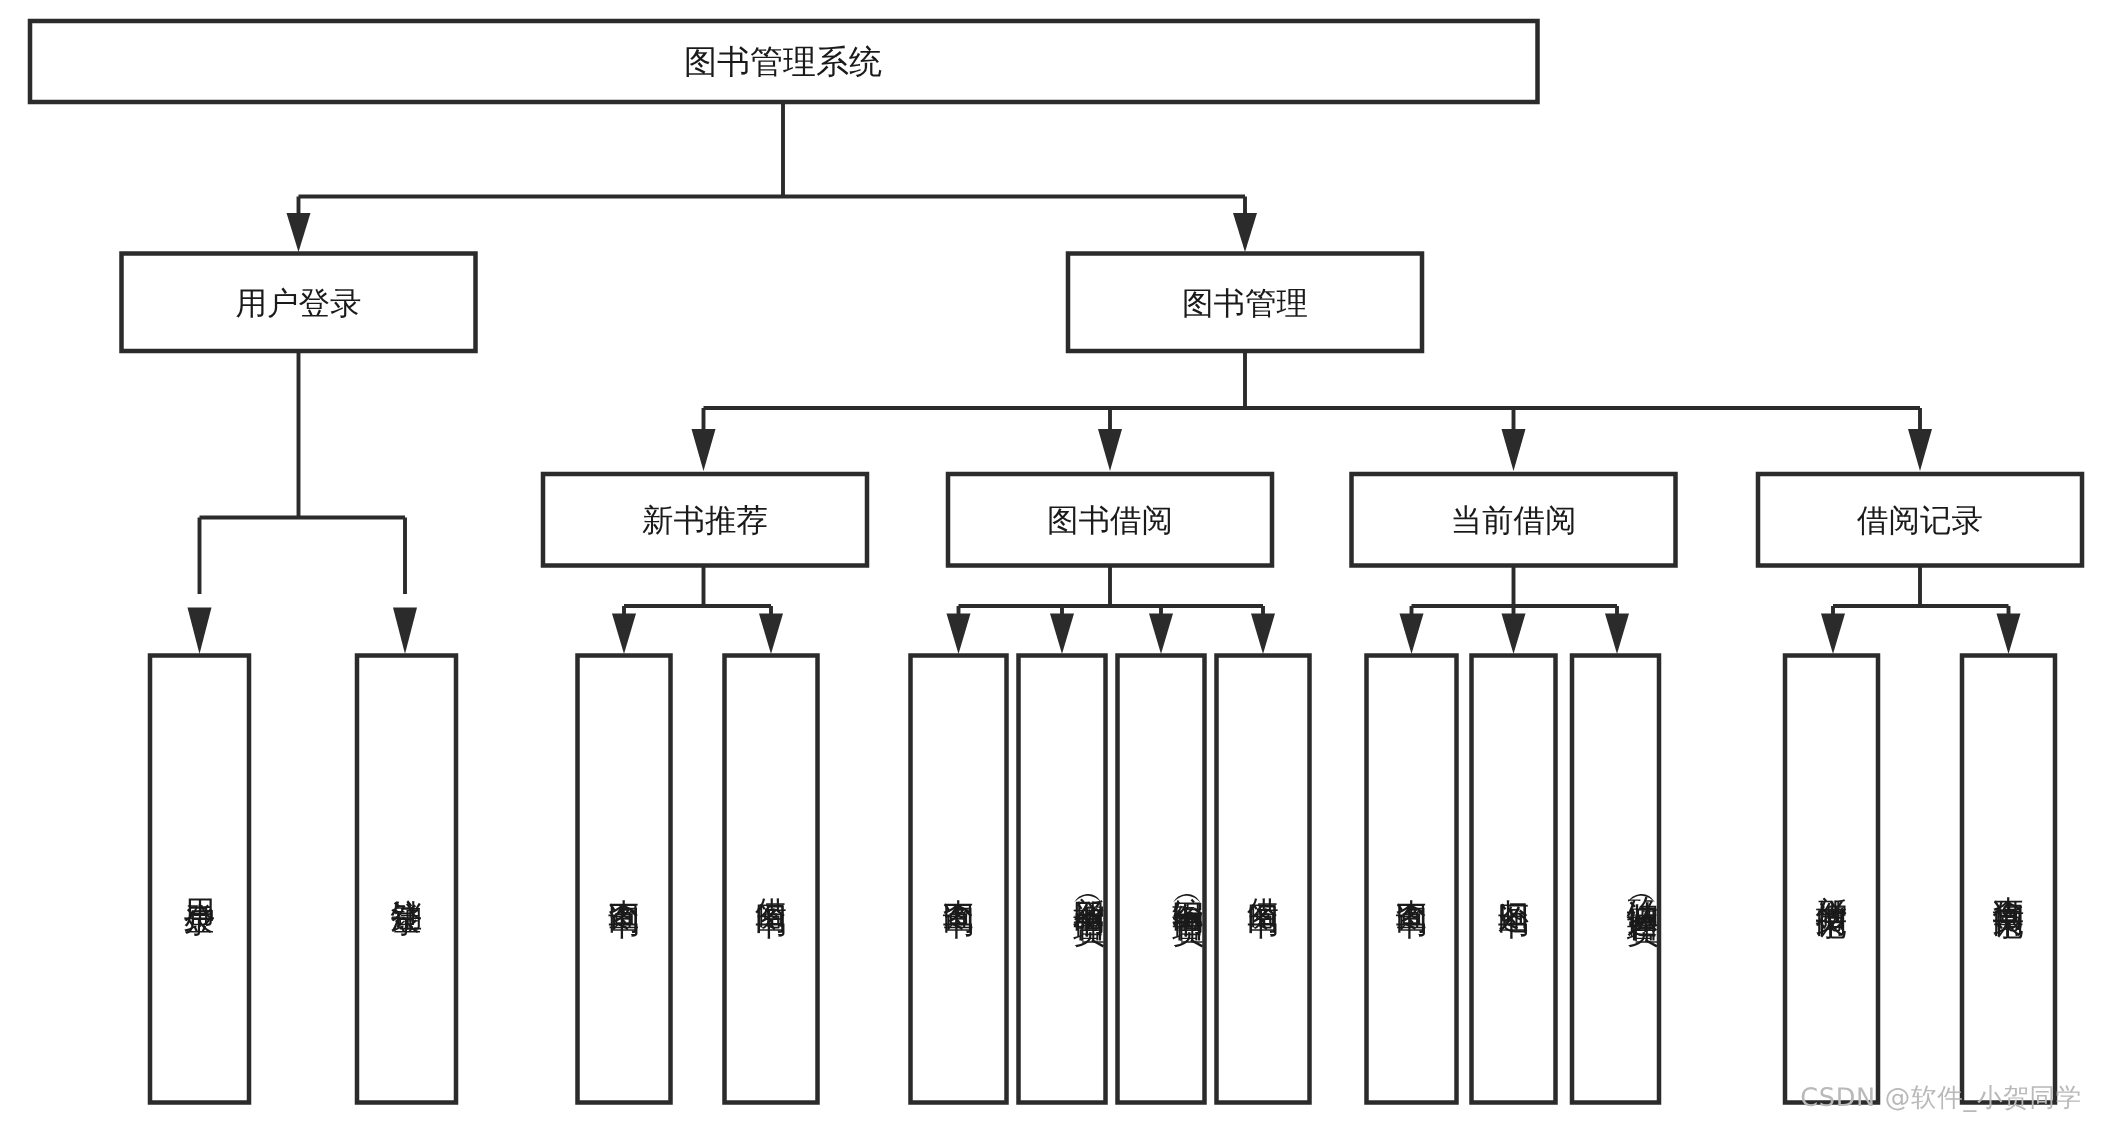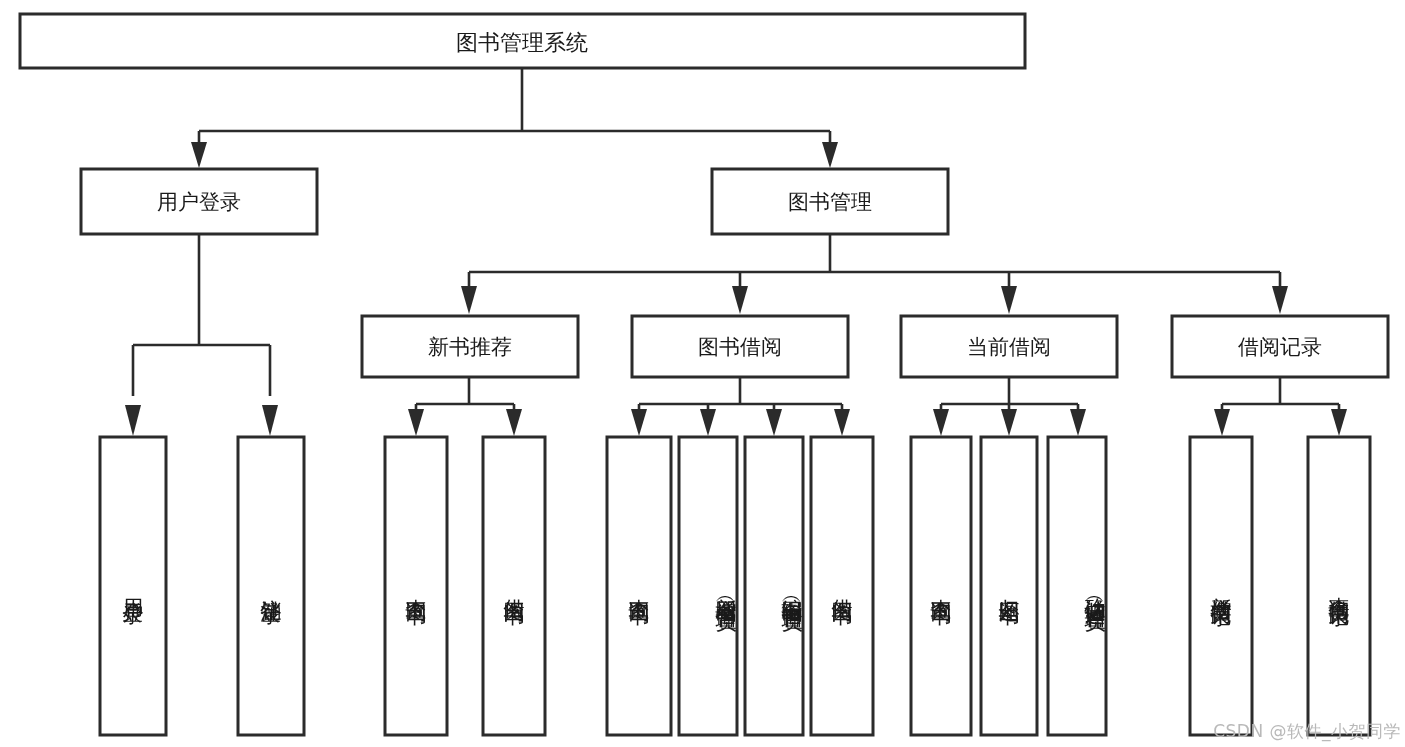--- a/index.html
+++ b/index.html
@@ -60,21 +60,21 @@
     color: #1a1a1a;
     display: flex;
     align-items: center;
     justify-content: center;
     text-align: center;
     white-space: nowrap;
     pointer-events: none;
   }
   .watermark {
     position: absolute;
-    right: 4px;
+    right: 17px;
     bottom: 4px;
     font-family: "DejaVu Sans", "Liberation Sans", sans-serif;
     font-size: 17px;
     color: #b9b9b9;
     letter-spacing: 0.5px;
     white-space: nowrap;
   }
 </style>
 </head>
 <body>

